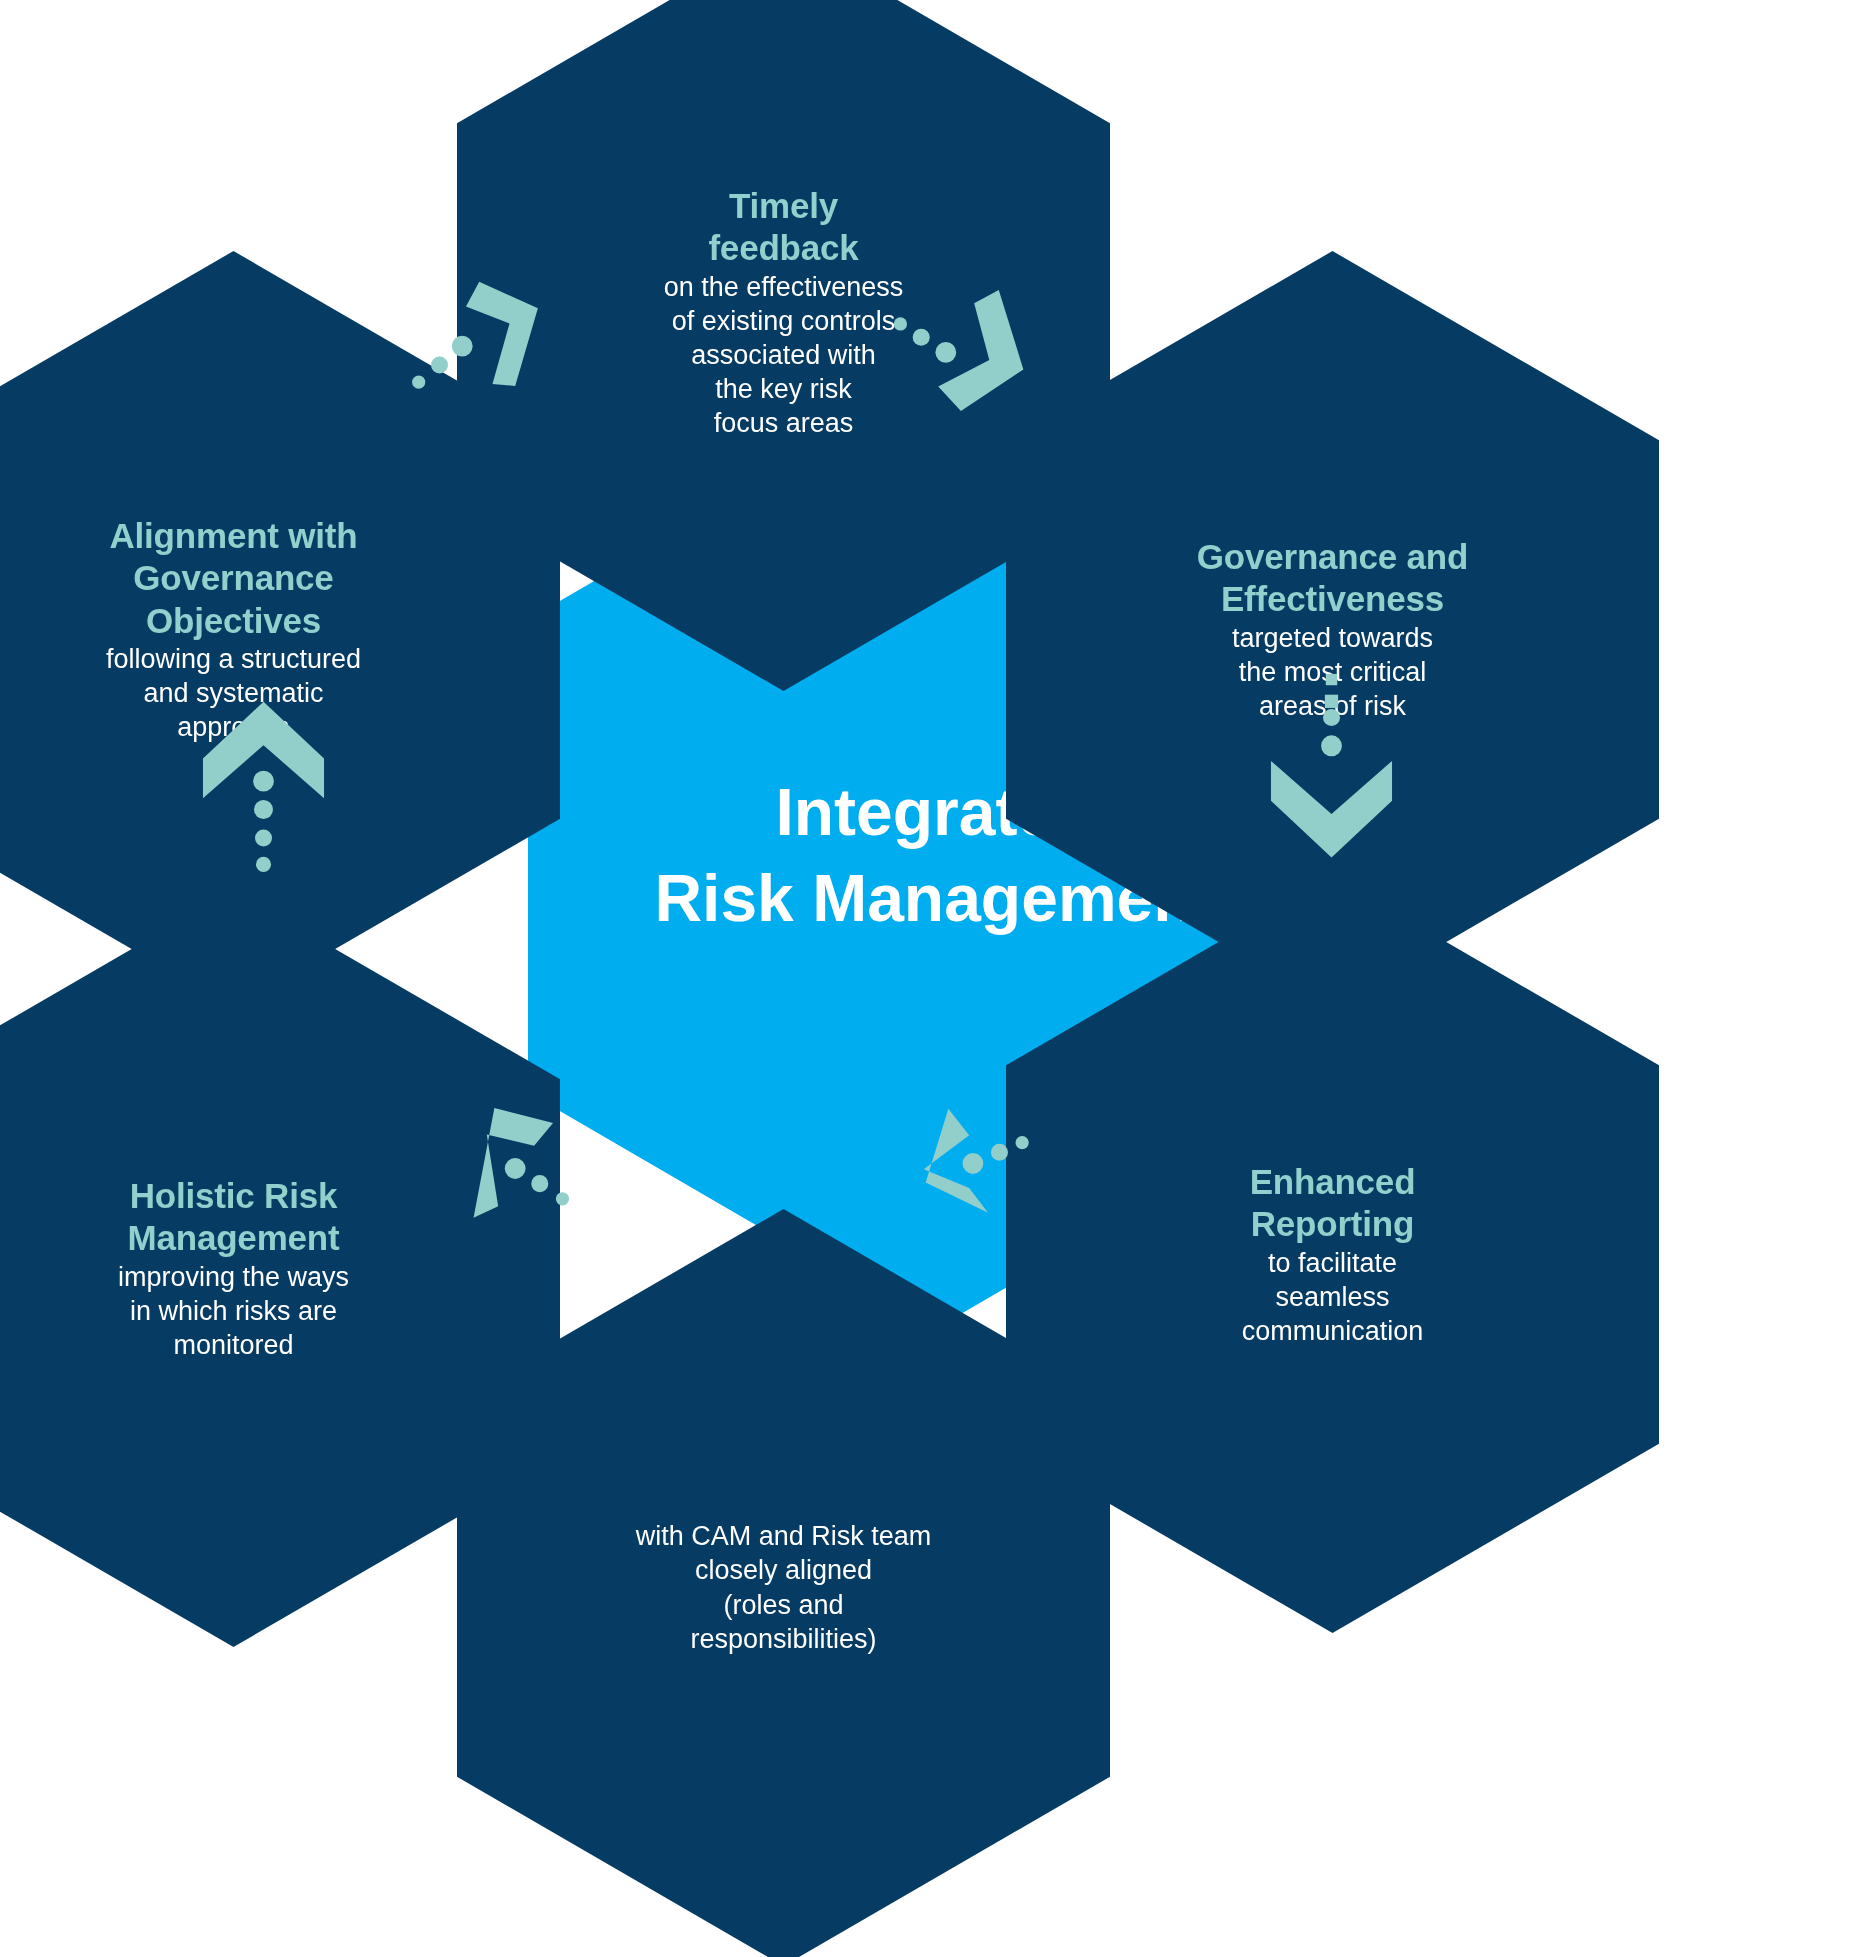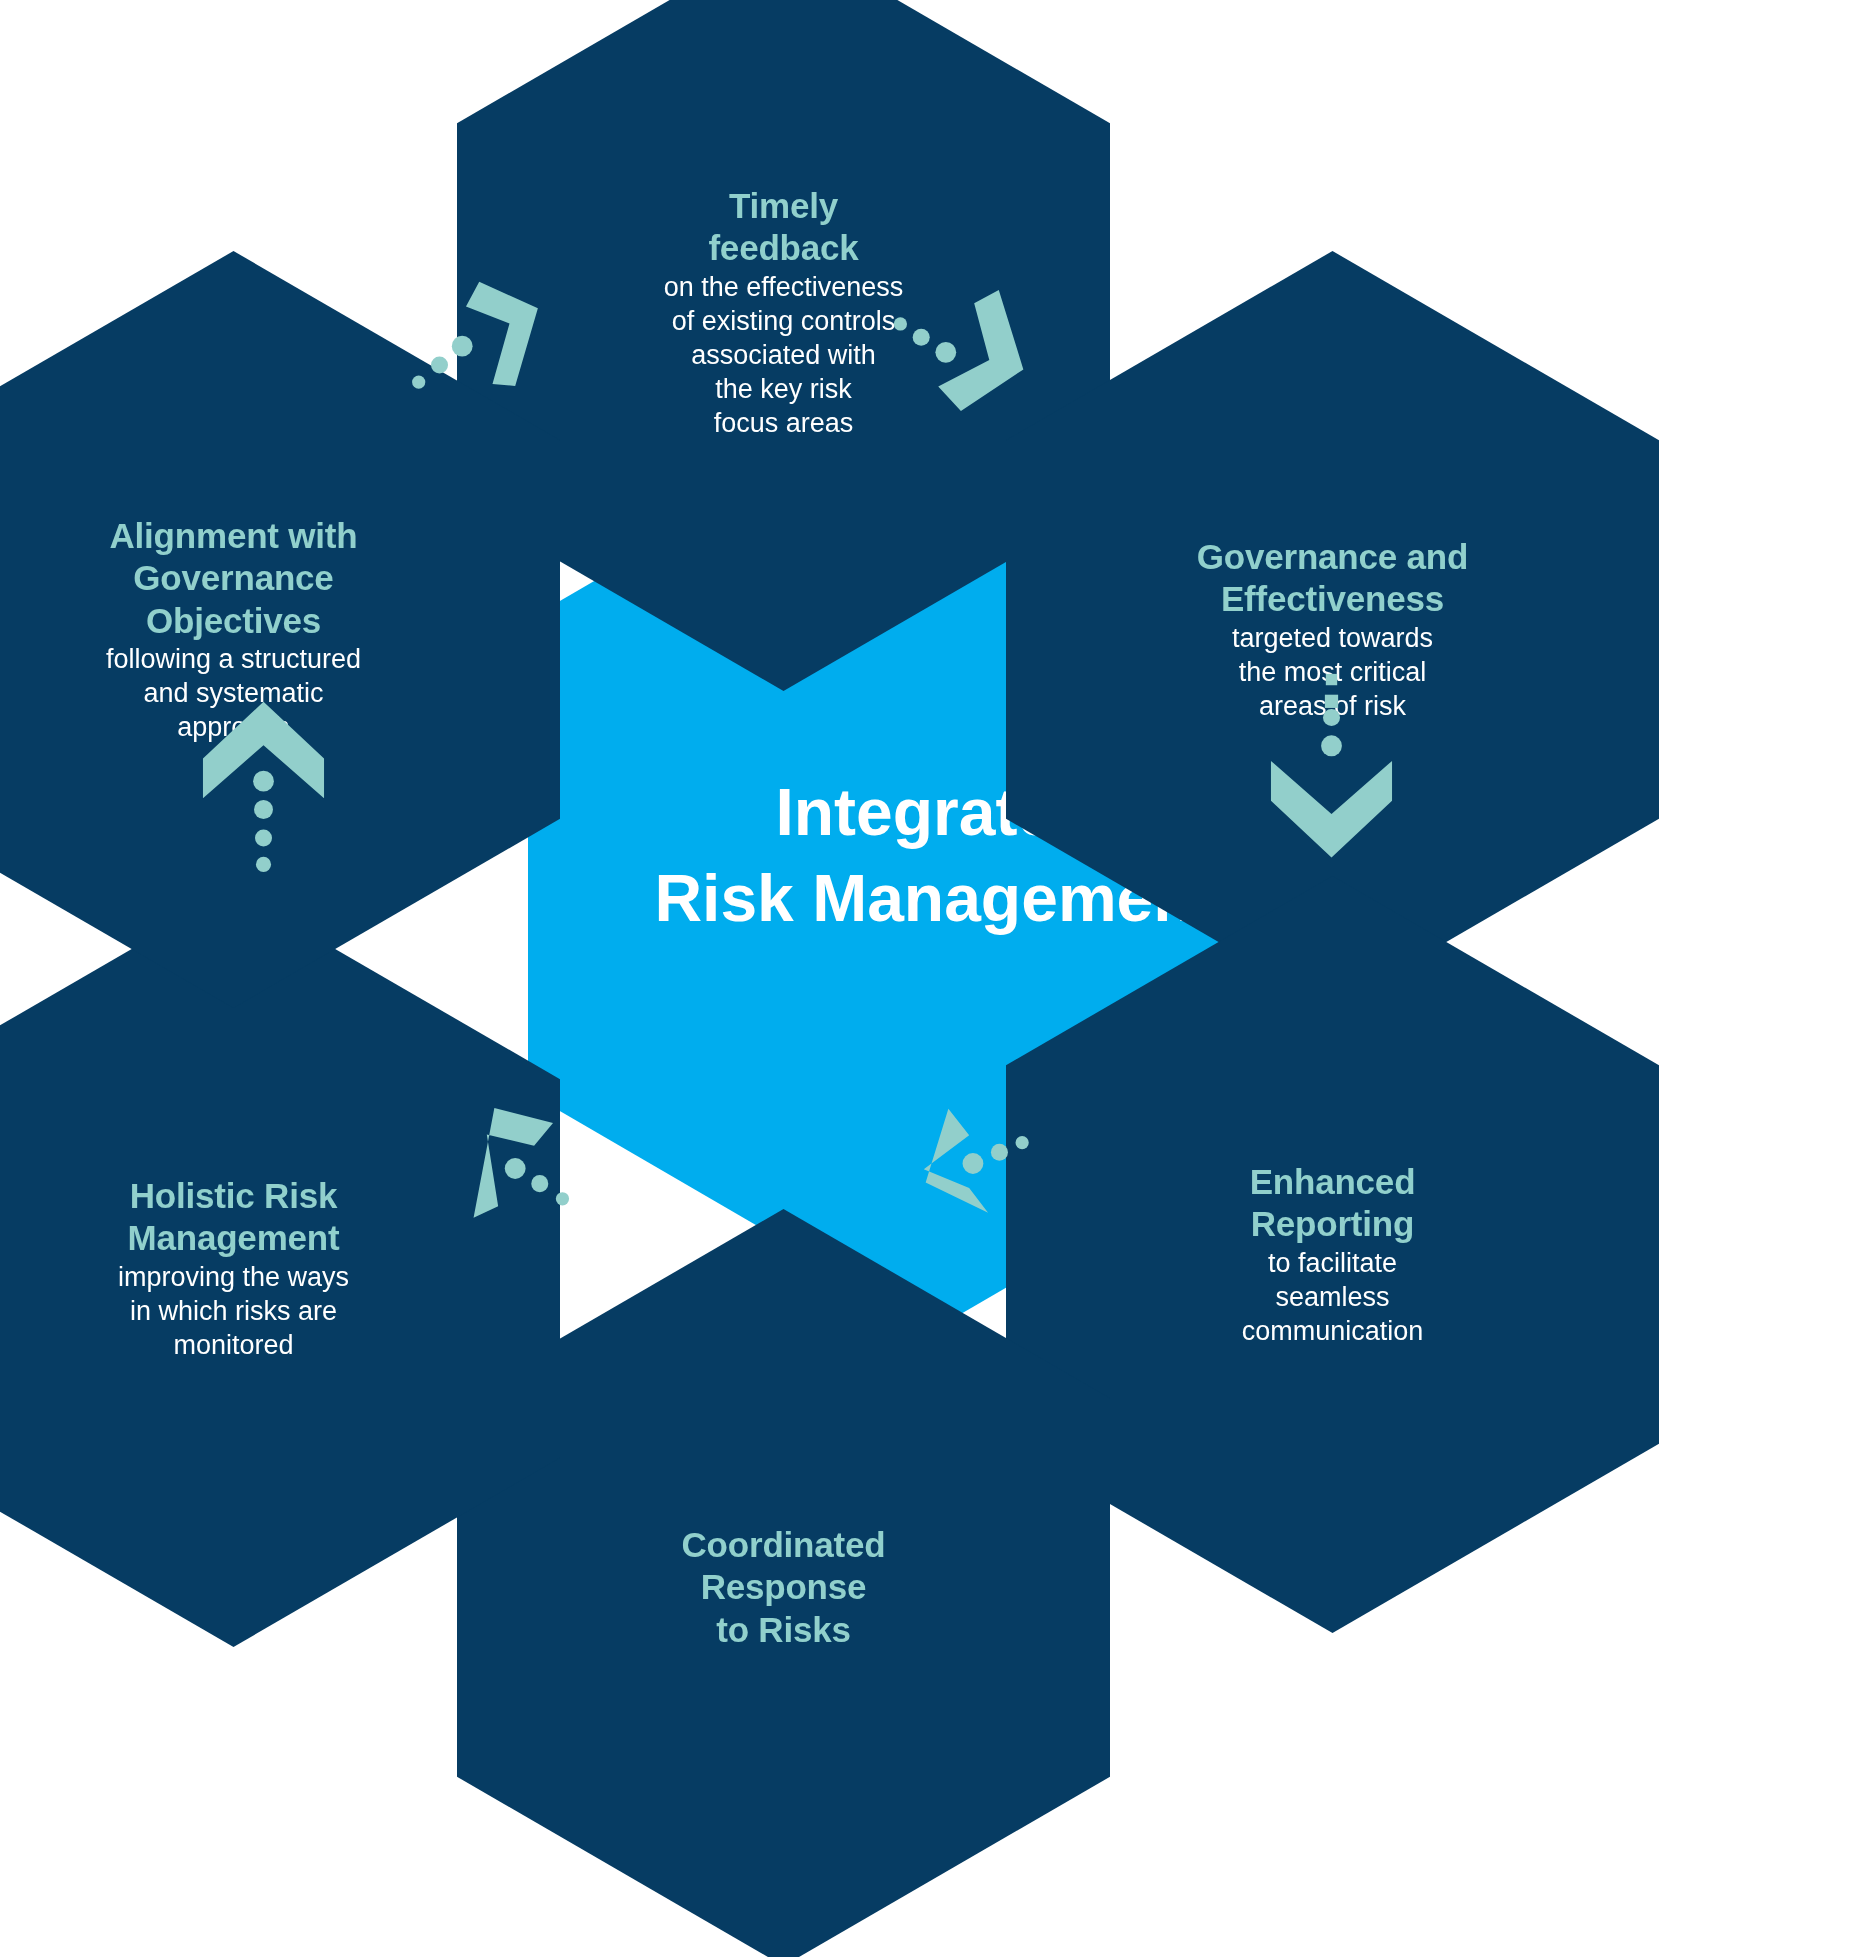--- a/index.html
+++ b/index.html
@@ -133,23 +133,24 @@
       <span class="hex-title">Enhanced
 Reporting</span>
       <span class="hex-body">to facilitate
 seamless
 communication</span>
     </div>
   </div>
 
   <div class="hex outer" id="hex-bottom">
     <div class="hex-inner">
-      <span class="hex-title">Coordinated
-Response
-to Risks</span>
+      <span class="hex-body">with CAM and Risk team
+closely aligned
+(roles and
+responsibilities)</span>
     </div>
   </div>
 
   <div class="hex outer" id="hex-left-down">
     <div class="hex-inner">
       <span class="hex-title">Holistic Risk
 Management</span>
       <span class="hex-body">improving the ways
 in which risks are
 monitored</span>

